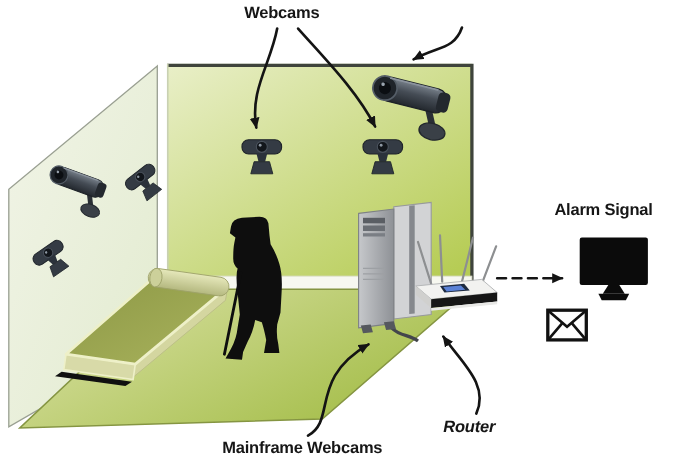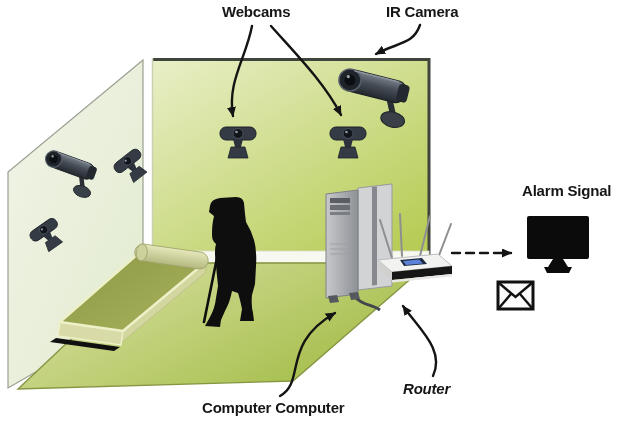--- a/index.html
+++ b/index.html
@@ -155,17 +155,16 @@
       <path d="M252,26 C246,58 227,82 233,116" marker-end="url(#ah)"></path>
       <path d="M271,26 C294,52 324,82 341,115" marker-end="url(#ah)"></path>
       <path d="M420,25 C413,45 398,42 376,54" marker-end="url(#ah)"></path>
       <path d="M280,396 C306,382 281,344 335,313" marker-end="url(#ah)"></path>
       <path d="M433,376 C445,350 420,330 403,306" marker-end="url(#ah)"></path>
       <path d="M452,253 L511,253" stroke-dasharray="8 6" marker-end="url(#ah)"></path>
     </g>
   </svg>
 
   <div class="lbl" style="left:222px;top:4px;">Webcams</div>
-  <div class="lbl" style="left:386px;top:4px;">IR Camera</div>
-  <div class="lbl" style="left:504px;top:183px;margin-left:18px;">Alarm Signal</div>
-  <div class="lbl" style="left:202px;top:400px;">Computer Computer</div>
+  <div class="lbl" style="left:504px;top:183px;">Alarm Signal</div>
+  <div class="lbl" style="left:202px;top:400px;">Mainframe Webcams</div>
   <div class="lbl" style="left:403px;top:381px;font-style:italic;">Router</div>
 </div>
 
 </body></html>

